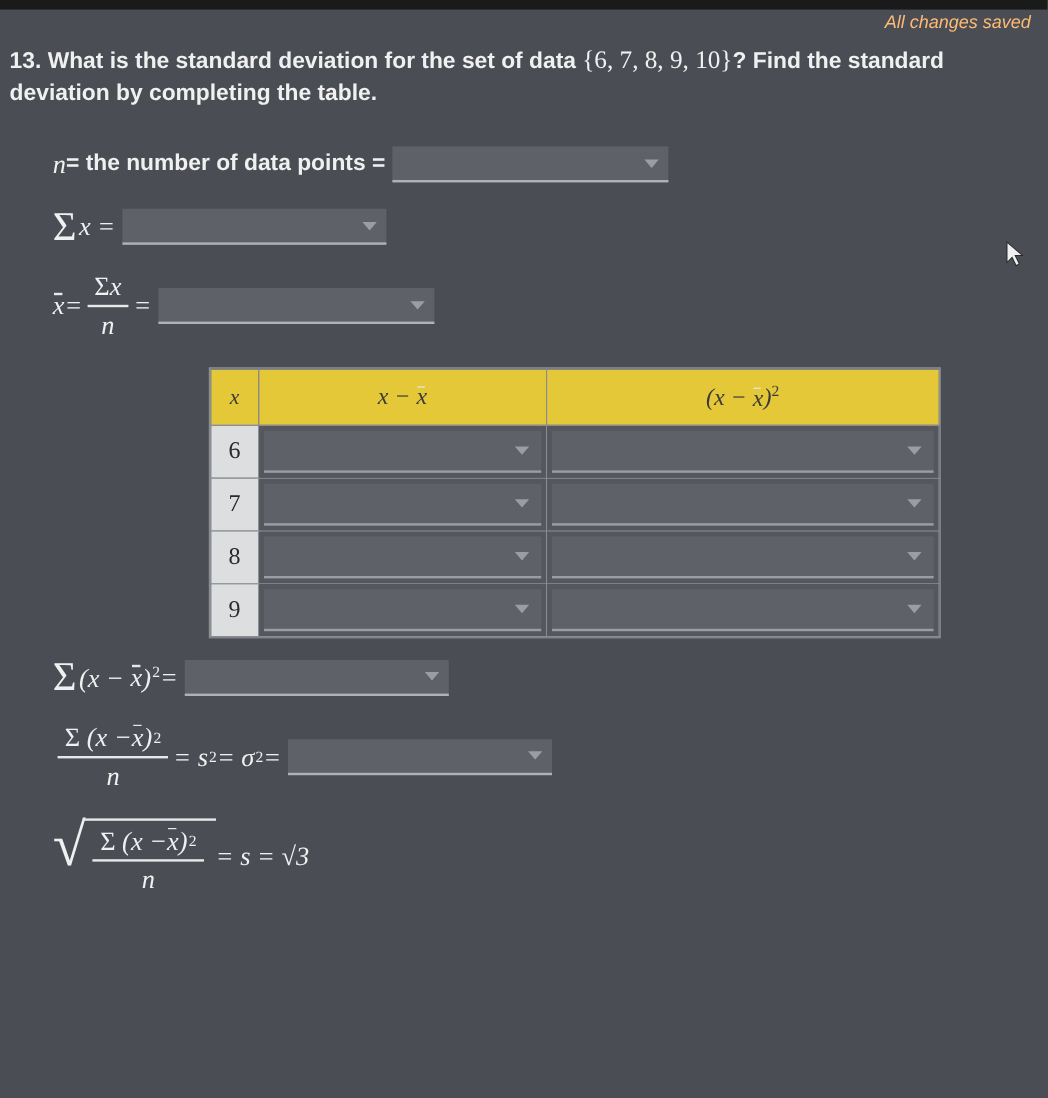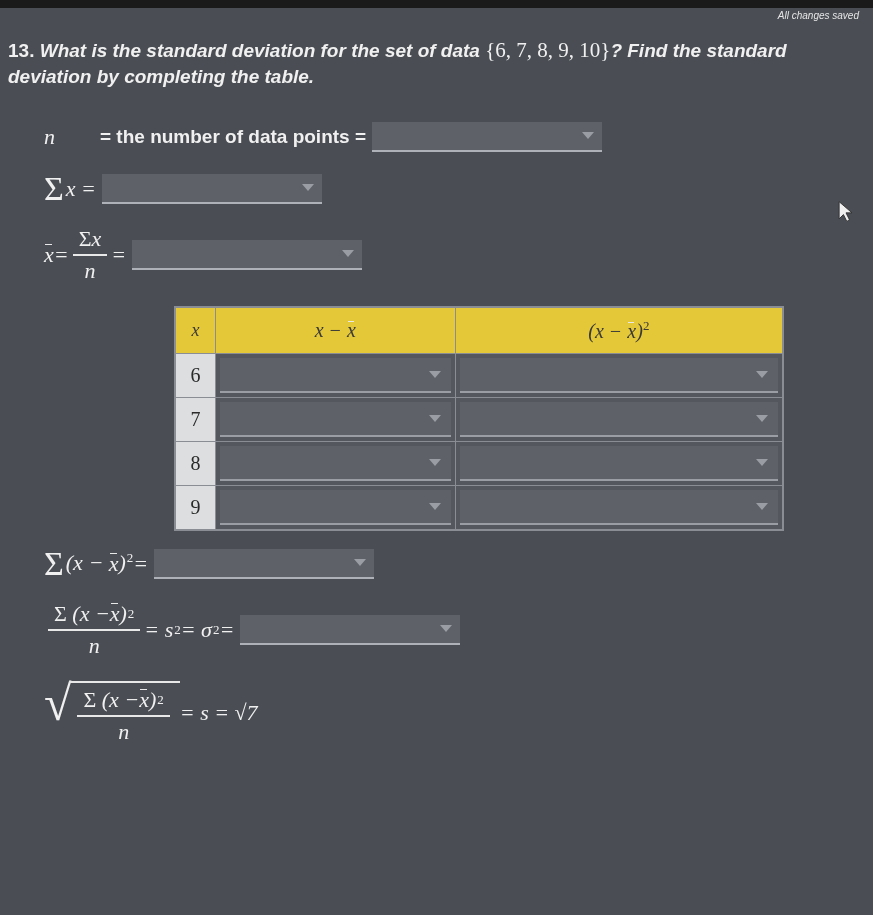--- a/index.html
+++ b/index.html
@@ -14,46 +14,46 @@
   }
   .top-bar {
     height: 8px;
     background: #1a1a1a;
   }
   .saved-status {
     position: absolute;
     top: 10px;
     right: 14px;
     font-style: italic;
-    font-size: 10px;
-    color: #e5e5e5;
+    font-size: 15px;
+    color: #fdba74;
   }
   .question {
     padding: 28px 24px 0 8px;
     font-size: 19px;
     font-weight: bold;
     color: #f0f0f0;
     line-height: 1.35;
   }
   .q-num { display: inline; }
-  .q-text { display: inline; font-style: italic; }
+  .q-text { display: inline; }
   .math-set { font-family: 'Times New Roman', serif; font-weight: normal; font-size: 21px; }
   .content {
     padding: 18px 0 0 44px;
   }
   .line {
     display: flex;
     align-items: center;
     margin: 14px 0 22px 0;
     font-family: 'Times New Roman', serif;
     font-size: 22px;
     font-style: italic;
     color: #f0f0f0;
   }
-  .line .txt { font-style: normal; font-family: Arial, sans-serif; font-size: 19px; font-weight: bold; margin-left: 45px; }
+  .line .txt { font-style: normal; font-family: Arial, sans-serif; font-size: 19px; font-weight: bold; }
   .dropdown {
     display: inline-flex;
     align-items: center;
     justify-content: flex-end;
     background: #5e6268;
     border-bottom: 2px solid #aeb2b8;
     height: 30px;
     padding: 0 8px 0 6px;
     margin-left: 6px;
     cursor: pointer;
@@ -307,20 +307,20 @@
   <div class="line" style="margin-top:10px">
     <span class="sqrt">
       <span class="sqrt-sym">√</span>
       <span class="sqrt-body">
         <span class="frac">
           <span class="num"><span class="small-sigma">Σ</span>&nbsp;(x − <span class="xbar">x</span>)<span class="sq">2</span></span>
           <span class="den">n</span>
         </span>
       </span>
     </span>
-    <span> = s = √7</span>
+    <span> = s = √3</span>
   </div>
 
 </div>
 
 <svg class="cursor-icon" viewBox="0 0 20 28">
   <path d="M2 2 L2 22 L7 17 L11 25 L14 23 L10 15 L17 15 Z" fill="#f0f0f0" stroke="#2a2a2a" stroke-width="1"></path>
 </svg>
 
 </body></html>

